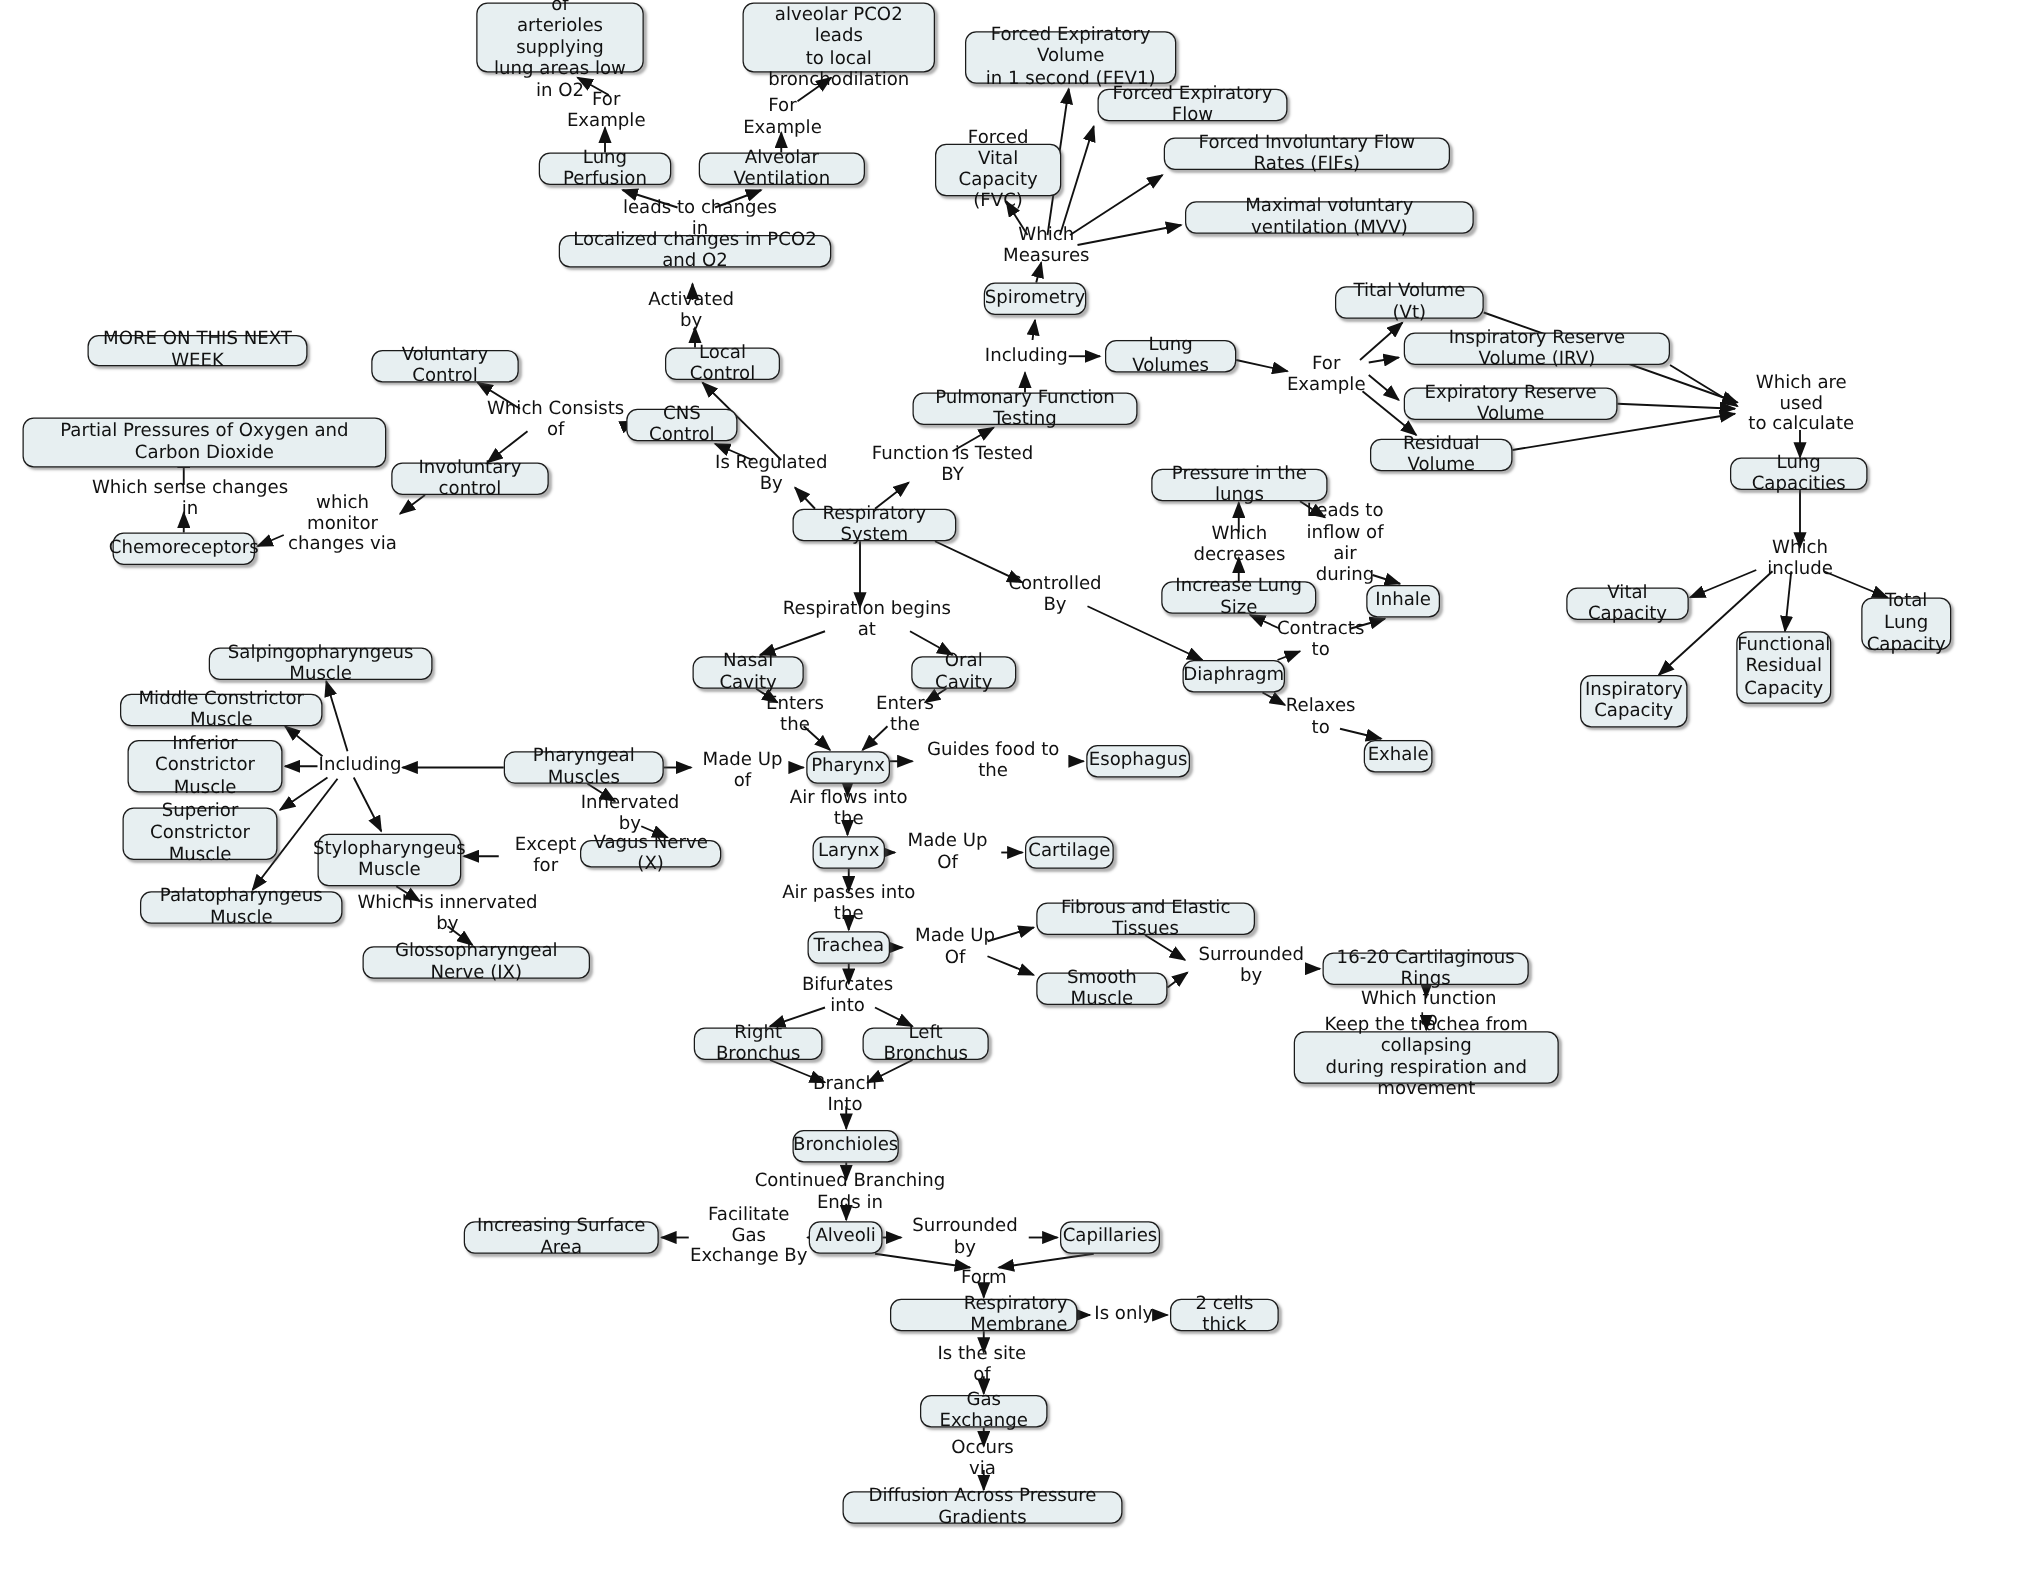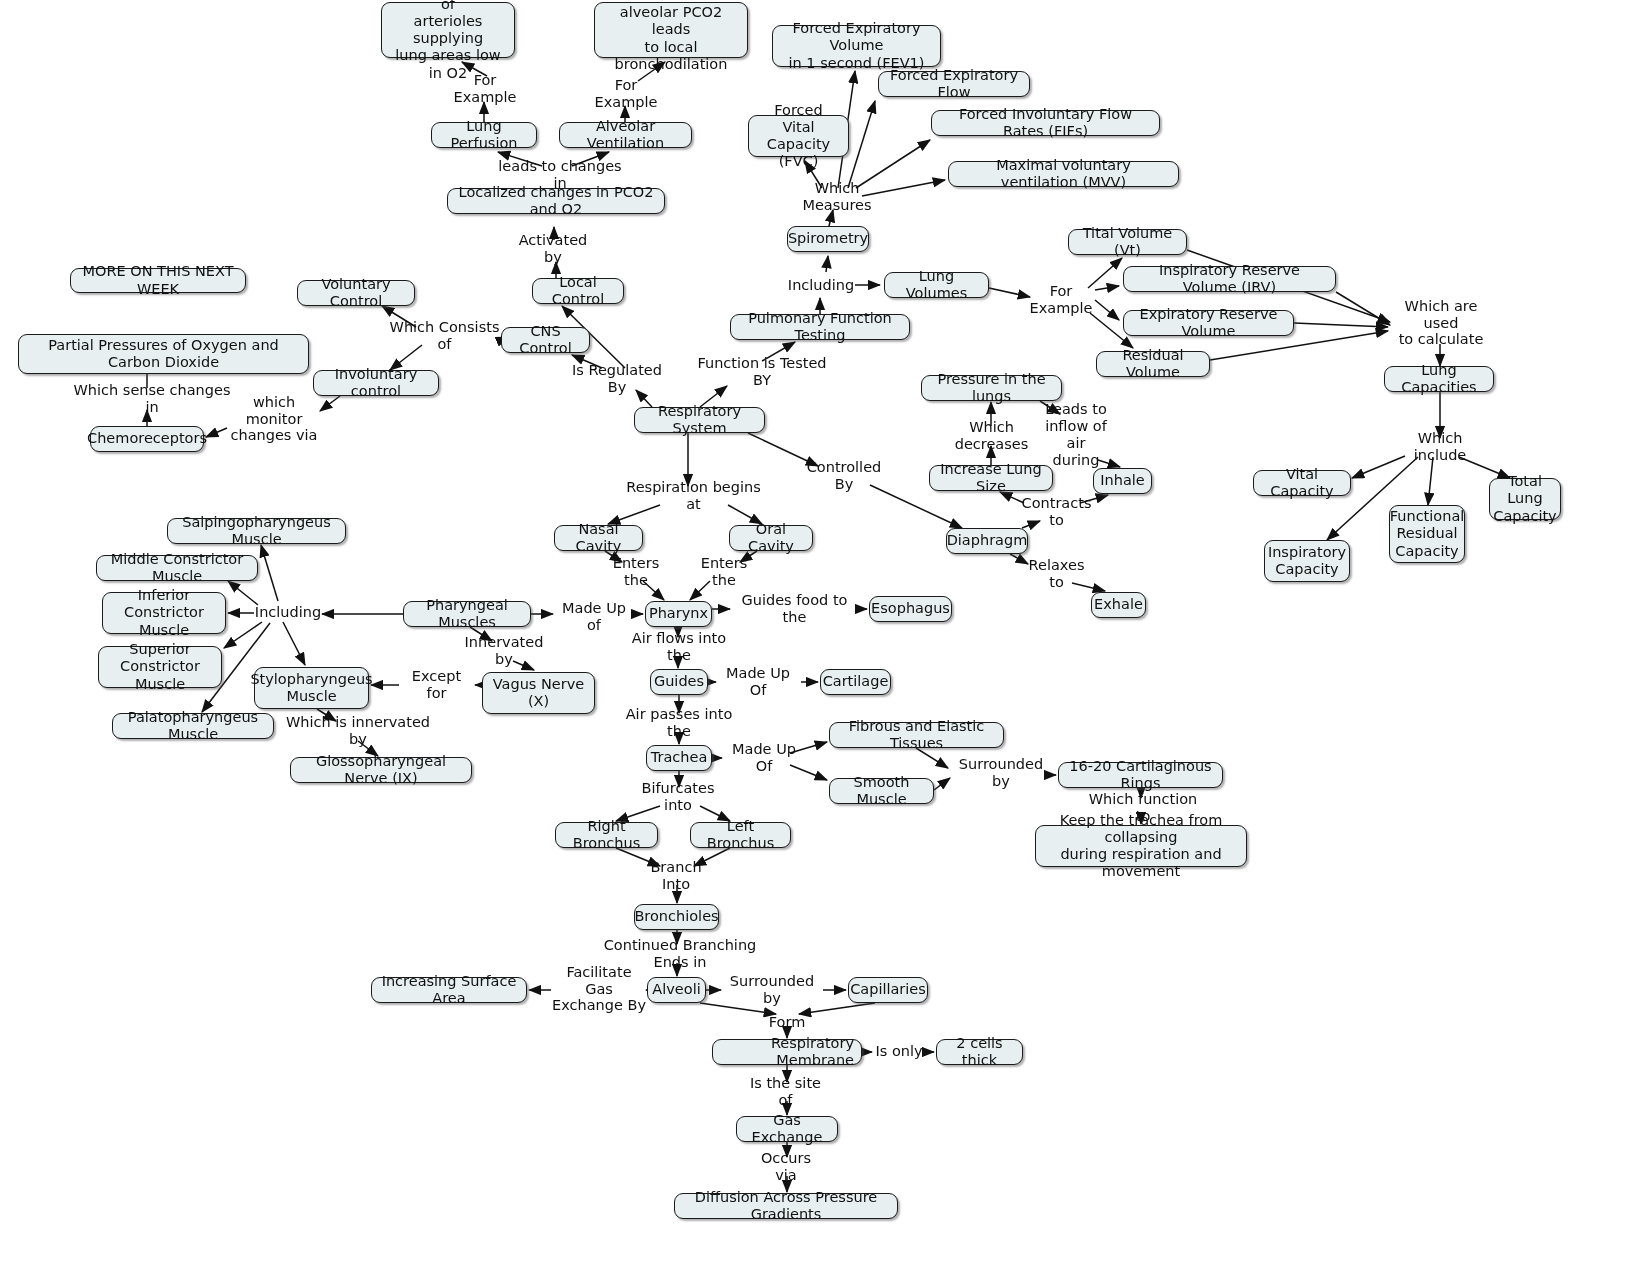--- a/index.html
+++ b/index.html
@@ -234,22 +234,22 @@
       <div class="node" style="left: 1091px; top: 592px; width: 55px; height: 26px;">Exhale</div>
       <div class="node" style="left: 102px; top: 592px; width: 124px; height: 42px;">Inferior
 Constrictor Muscle</div>
       <div class="node" style="left: 403px; top: 601px; width: 128px; height: 26px;">Pharyngeal Muscles</div>
       <div class="node" style="left: 645px; top: 601px; width: 67px; height: 26px;">Pharynx</div>
       <div class="node" style="left: 869px; top: 596px; width: 83px; height: 26px;">Esophagus</div>
       <div class="node" style="left: 98px; top: 646px; width: 124px; height: 42px;">Superior
 Constrictor Muscle</div>
       <div class="node" style="left: 254px; top: 667px; width: 115px; height: 42px;">Stylopharyngeus
 Muscle</div>
-      <div class="node" style="left: 482px; top: 672px; width: 113px; height: 42px;">Vagus Nerve (X)</div>
-      <div class="node" style="left: 650px; top: 669px; width: 58px; height: 26px;">Guides</div>
+      <div class="node" style="left: 464px; top: 672px; width: 113px; height: 22px;">Vagus Nerve (X)</div>
+      <div class="node" style="left: 650px; top: 669px; width: 58px; height: 26px;">Larynx</div>
       <div class="node" style="left: 820px; top: 669px; width: 71px; height: 26px;">Cartilage</div>
       <div class="node" style="left: 112px; top: 713px; width: 162px; height: 26px;">Palatopharyngeus Muscle</div>
       <div class="node" style="left: 829px; top: 722px; width: 175px; height: 26px;">Fibrous  and Elastic Tissues</div>
       <div class="node" style="left: 646px; top: 745px; width: 66px; height: 26px;">Trachea</div>
       <div class="node" style="left: 1058px; top: 762px; width: 165px; height: 26px;">16-20 Cartilaginous Rings</div>
       <div class="node" style="left: 290px; top: 757px; width: 182px; height: 26px;">Glossopharyngeal Nerve (IX)</div>
       <div class="node" style="left: 829px; top: 778px; width: 105px; height: 26px;">Smooth Muscle</div>
       <div class="node" style="left: 555px; top: 822px; width: 103px; height: 26px;">Right Bronchus</div>
       <div class="node" style="left: 690px; top: 822px; width: 101px; height: 26px;">Left Bronchus</div>
       <div class="node" style="left: 1035px; top: 825px; width: 212px; height: 42px;">Keep the trachea from collapsing

